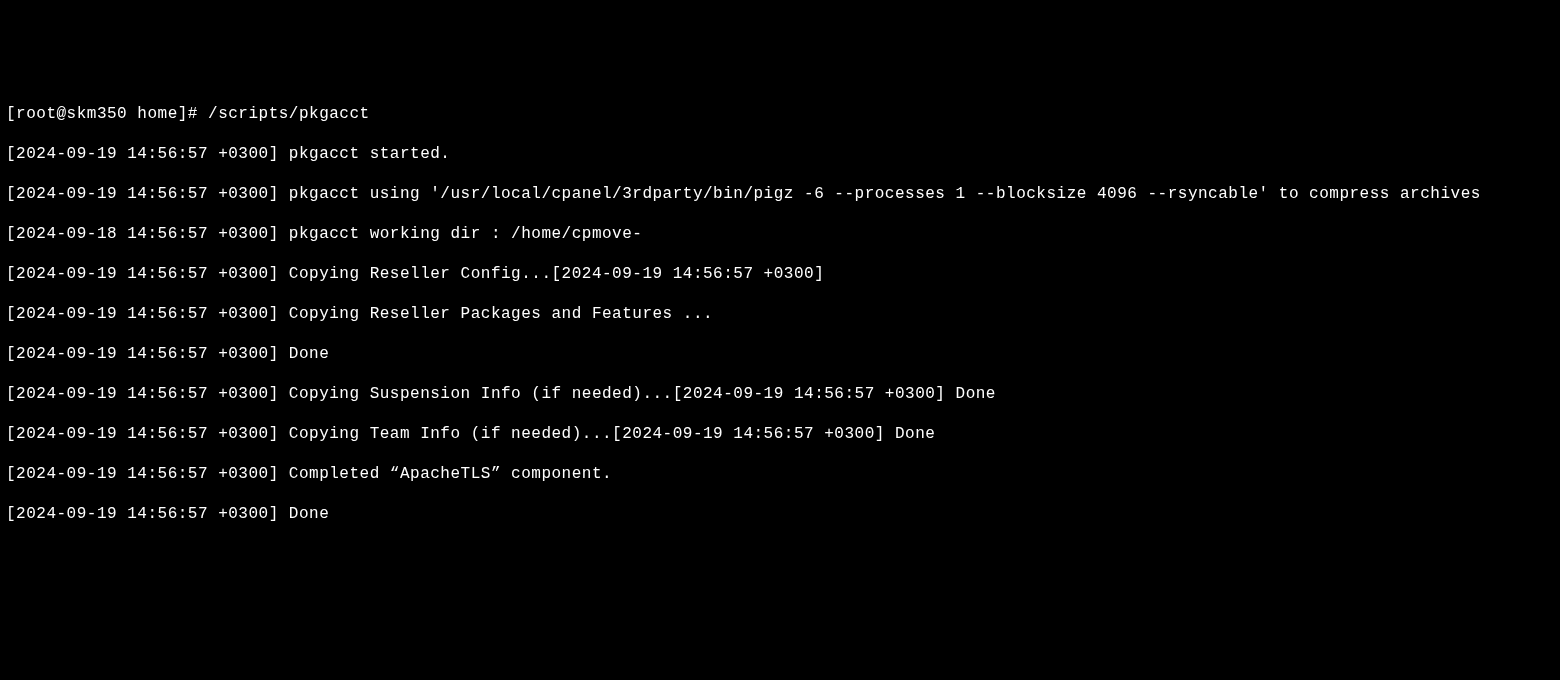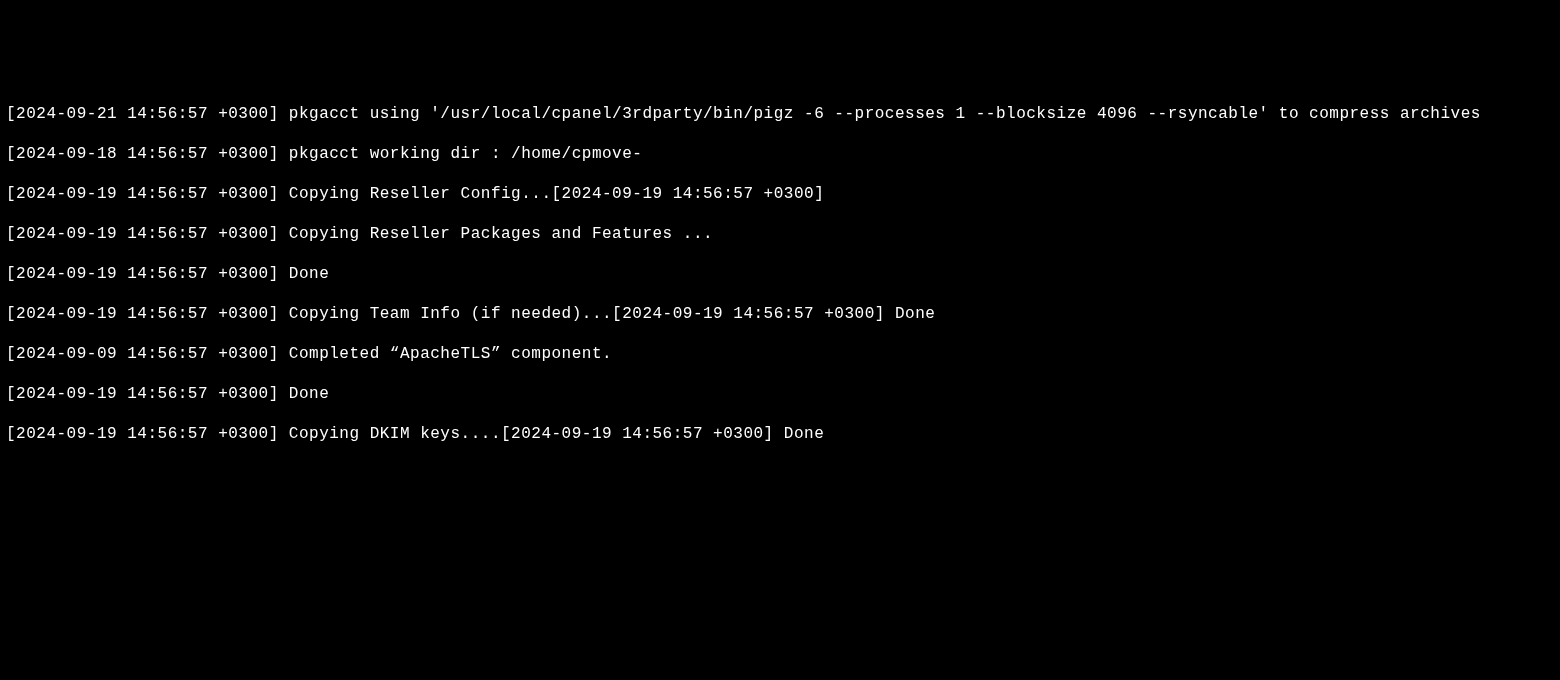--- a/index.html
+++ b/index.html
@@ -26,29 +26,31 @@
     .line {
       display: block;
     }
   </style>
 </head>
 <body>
 
 
 
 <div class="terminal">
-<span class="line">[2024-09-21 14:56:57 +0300] pkgacct using '/usr/local/cpanel/3rdparty/bin/pigz -6 --processes 1 --blocksize 4096 --rsyncable' to compress archives</span>
+<span class="line">[root@skm350 home]# /scripts/pkgacct</span>
+<span class="line">[2024-09-19 14:56:57 +0300] pkgacct started.</span>
+<span class="line">[2024-09-19 14:56:57 +0300] pkgacct using '/usr/local/cpanel/3rdparty/bin/pigz -6 --processes 1 --blocksize 4096 --rsyncable' to compress archives</span>
 <span class="line">[2024-09-18 14:56:57 +0300] pkgacct working dir : /home/cpmove-</span>
 <span class="line">[2024-09-19 14:56:57 +0300] Copying Reseller Config...[2024-09-19 14:56:57 +0300]</span>
 <span class="line">[2024-09-19 14:56:57 +0300] Copying Reseller Packages and Features ...</span>
 <span class="line">[2024-09-19 14:56:57 +0300] Done</span>
+<span class="line">[2024-09-19 14:56:57 +0300] Copying Suspension Info (if needed)...[2024-09-19 14:56:57 +0300] Done</span>
 <span class="line">[2024-09-19 14:56:57 +0300] Copying Team Info (if needed)...[2024-09-19 14:56:57 +0300] Done</span>
-<span class="line">[2024-09-09 14:56:57 +0300] Completed “ApacheTLS” component.</span>
+<span class="line">[2024-09-19 14:56:57 +0300] Completed “ApacheTLS” component.</span>
 <span class="line">[2024-09-19 14:56:57 +0300] Done</span>
-<span class="line">[2024-09-19 14:56:57 +0300] Copying DKIM keys....[2024-09-19 14:56:57 +0300] Done</span>
 
 
 
 
 
 
 
 
 
 

